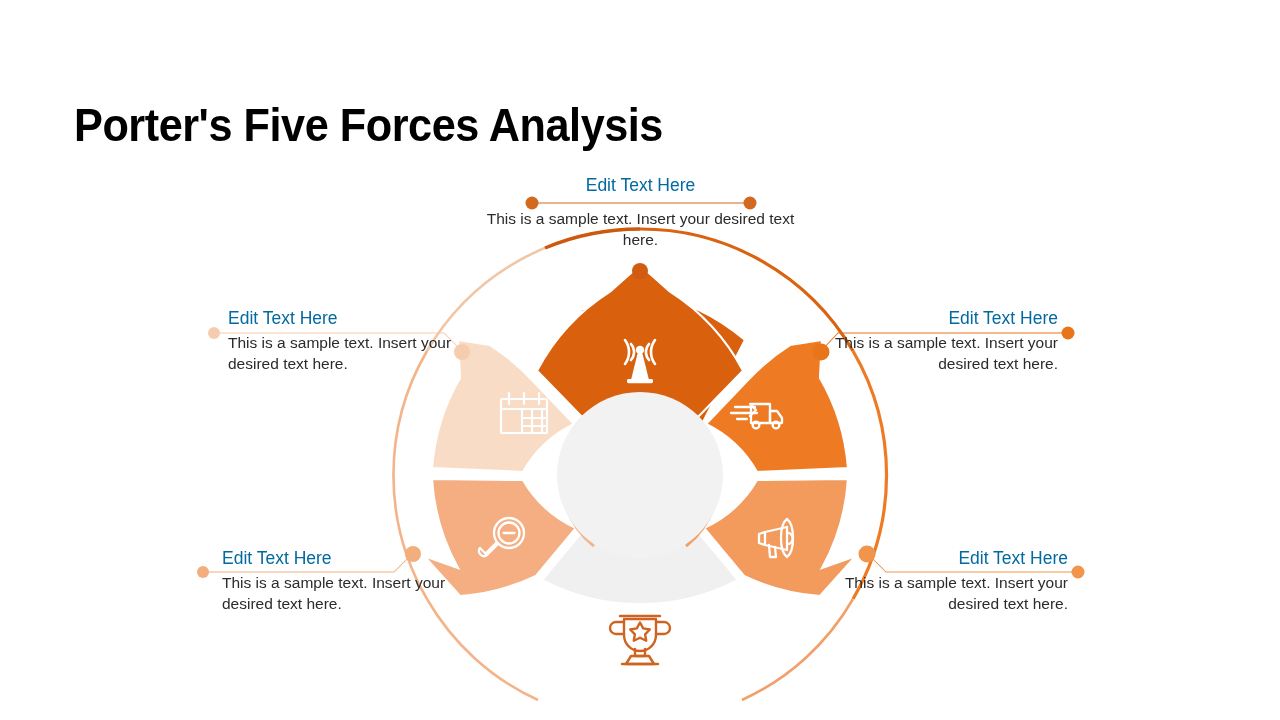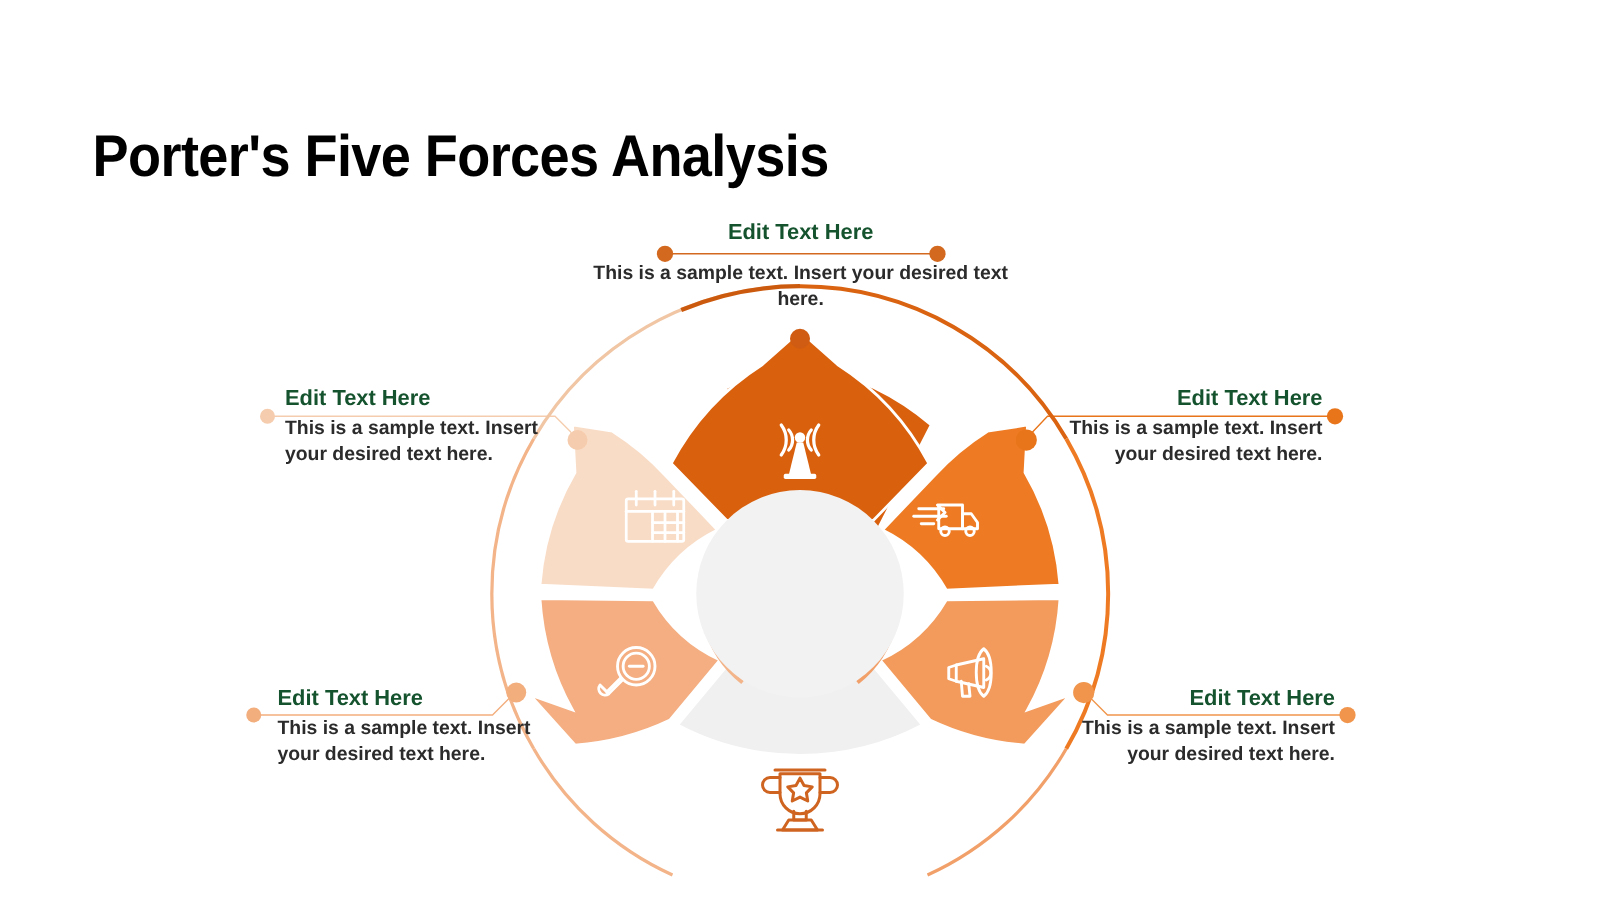--- a/index.html
+++ b/index.html
@@ -28,29 +28,29 @@
     color: #000000;
     transform: scaleX(0.92);
     transform-origin: left center;
     white-space: nowrap;
   }
 
   
   .callout { position: absolute; }
   .callout .c-head {
     font-size: 17.5px;
-    font-weight: bold;
-    color: #14532d;
+    font-weight: normal;
+    color: #0369a1;
     line-height: 1.2;
     margin: 0;
     white-space: nowrap;
   }
   .callout .c-body {
     font-size: 15.5px;
-    font-weight: bold;
+    font-weight: normal;
     color: #2b2b2b;
     line-height: 1.33;
     margin: 0;
     padding-top: 4px;
   }
   .callout.align-left { text-align: left; }
   .callout.align-right { text-align: right; }
 
   #callout-top       { left: 468px; top: 175px;  width: 345px; text-align: center; }
   #callout-top .c-body { padding-top: 13px; }

